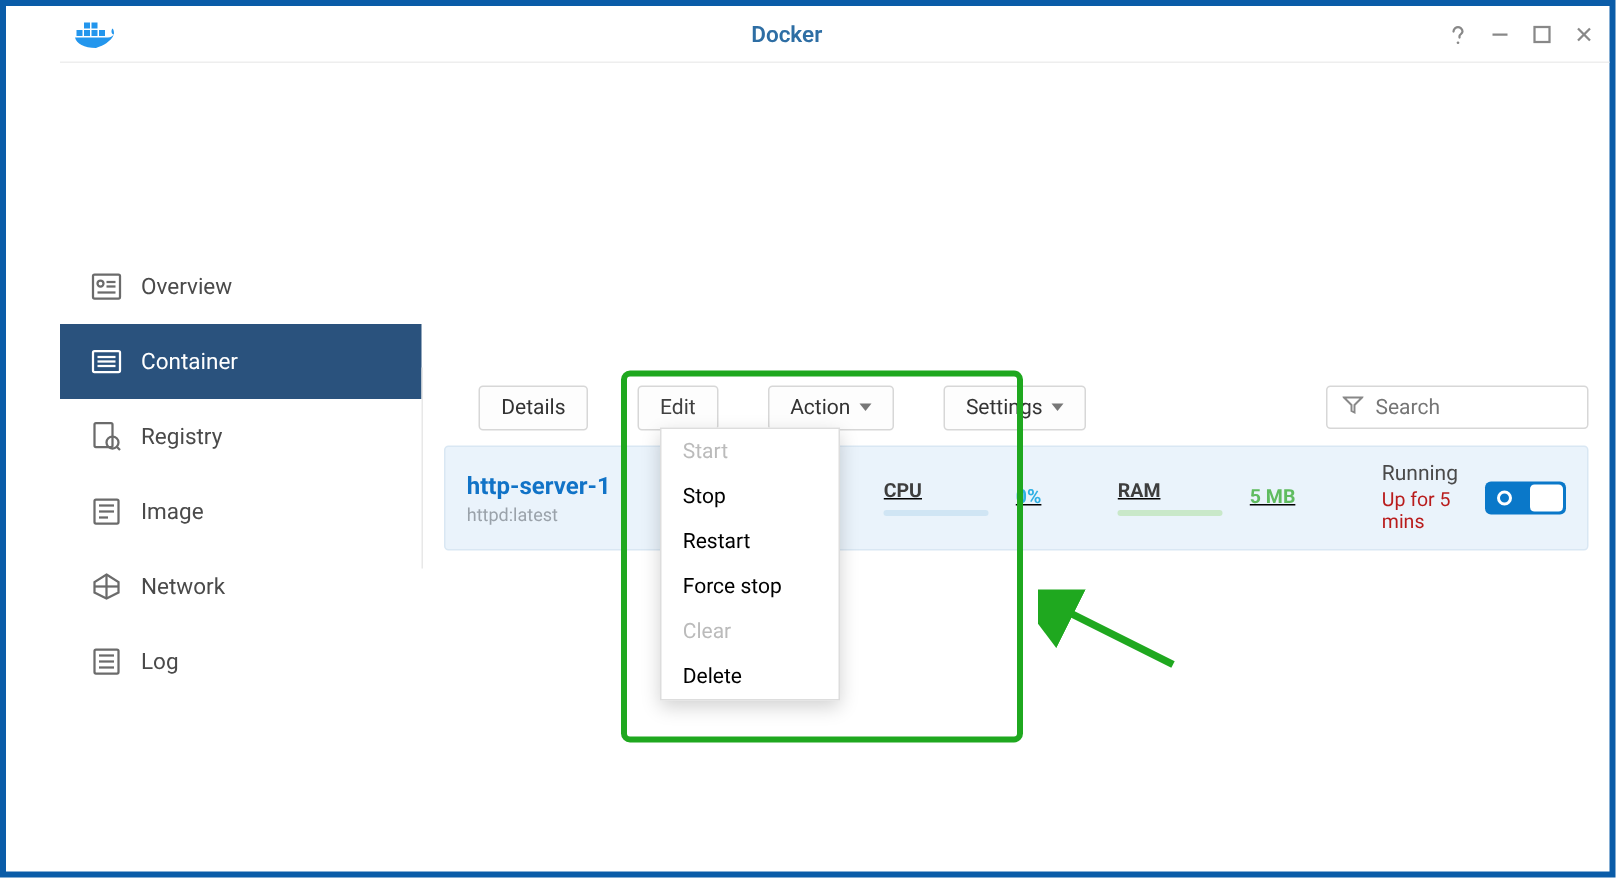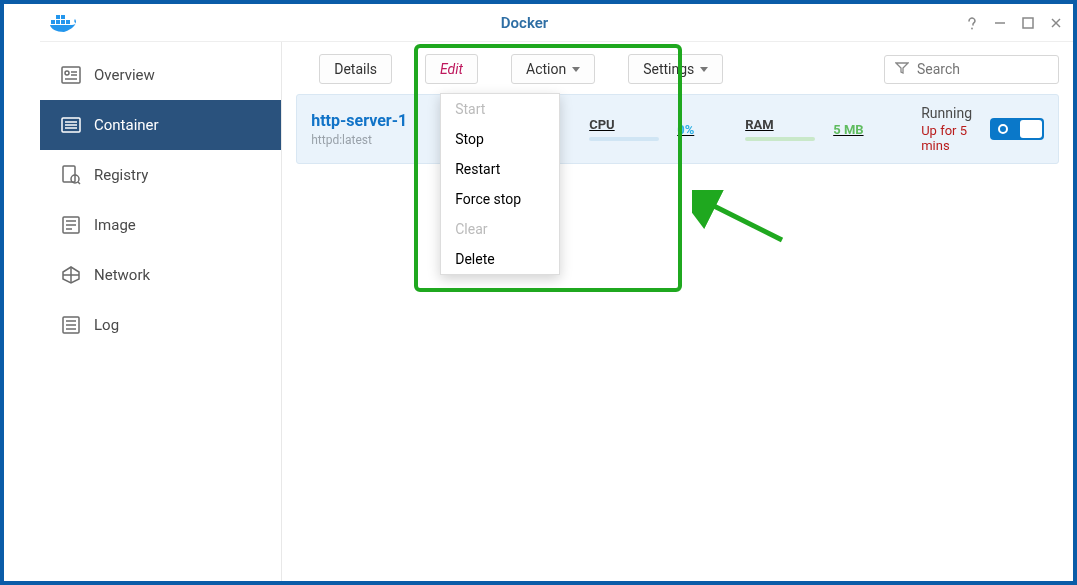--- a/index.html
+++ b/index.html
@@ -27,21 +27,21 @@
   display: flex;
   align-items: center;
   border-bottom: 1px solid #eee;
   padding: 0 10px;
 }
 .title-logo { width: 26px; height: 22px; margin-right: 8px; }
 .title-text { flex: 1; text-align: center; color: #2e6ea4; font-weight: 600; font-size: 15px; }
 .window-ctrls { display: flex; gap: 14px; color: #888; }
 .window-ctrls span { cursor: pointer; display: inline-flex; align-items: center; }
 
-.body { flex: 1; display: flex; }
+.body { flex: 1; display: flex; align-items: center; }
 
 .sidebar { width: 250px; display: flex; flex-direction: column; padding-top: 8px; }
 .side-item {
   display: flex;
   align-items: center;
   gap: 12px;
   padding: 14px 20px;
   color: #4a4a4a;
   font-size: 15px;
   cursor: pointer;
@@ -61,21 +61,21 @@
   padding: 6px 14px;
   font-size: 14px;
   color: #333;
   border-radius: 3px;
   cursor: pointer;
   display: inline-flex;
   align-items: center;
   gap: 6px;
   margin-left: 23px;
 }
-.btn.disabled { color: #be185d; cursor: default; font-style: italic; }
+.btn.disabled { color: #404040; cursor: default; }
 .caret-down {
   display: inline-block;
   width: 0; height: 0;
   border-left: 4px solid transparent;
   border-right: 4px solid transparent;
   border-top: 5px solid #777;
 }
 
 .spacer { flex: 1; }
 
@@ -139,21 +139,21 @@
 }
 .toggle-ring {
   width: 10px; height: 10px;
   border: 2px solid #fff;
   border-radius: 50%;
   margin-left: 8px;
 }
 
 .action-menu {
   position: absolute;
-  top: 51px;
+  top: 40px;
   left: 158px;
   width: 120px;
   background: #fff;
   border: 1px solid #ddd;
   box-shadow: 0 4px 12px rgba(0,0,0,0.18);
   z-index: 10;
 }
 .menu-item {
   padding: 7px 14px;
   font-size: 14px;

